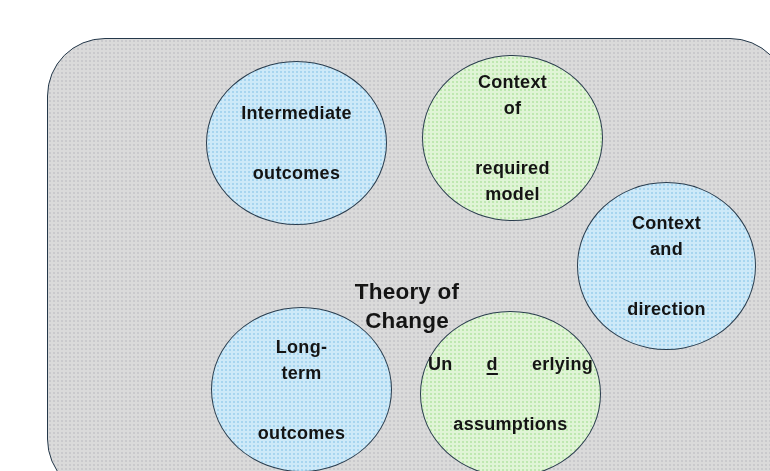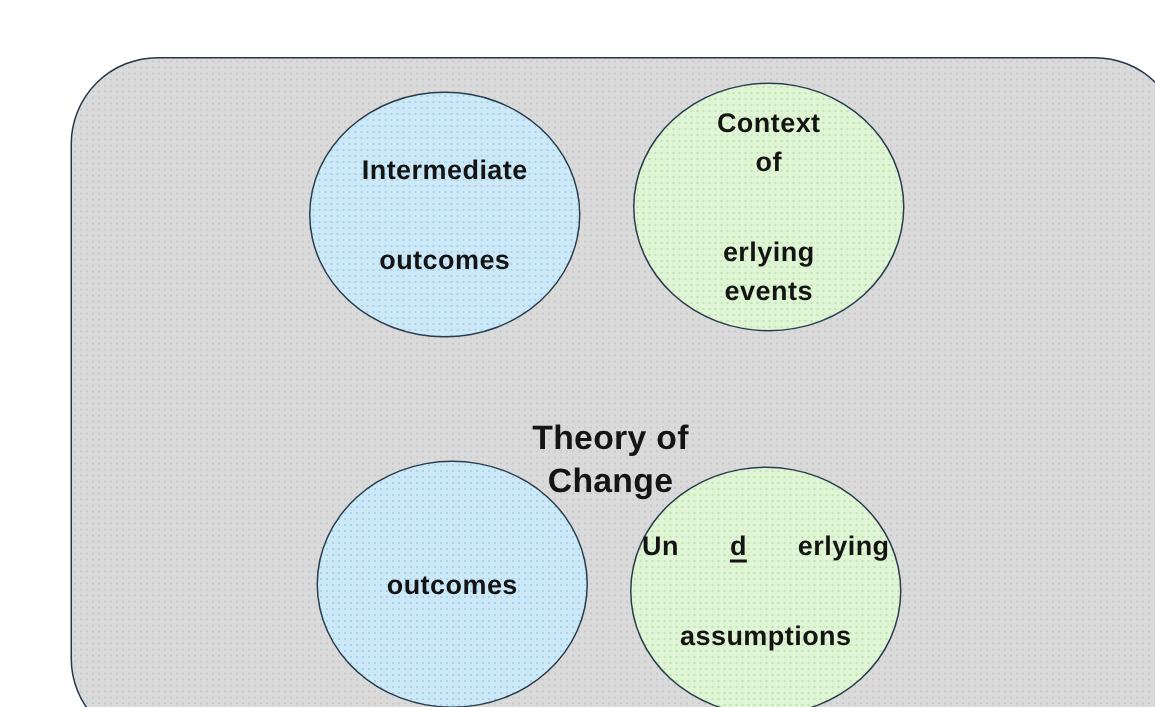--- a/index.html
+++ b/index.html
@@ -100,28 +100,35 @@
   <div class="circle blue c-intermediate">
     <div class="lbl">
       <span class="line">Intermediate</span>
       <span class="line">outcomes</span>
     </div>
   </div>
 
   <div class="circle green c-sequence">
     <div class="lbl">
       <span class="line">Context of</span>
-      <span class="line">erlying events</span>
+      <span class="line">required model</span>
     </div>
   </div>
 
 
+  <div class="circle blue c-context">
+    <div class="lbl">
+      <span class="line">Context and</span>
+      <span class="line">direction</span>
+    </div>
+  </div>
 
   <div class="circle blue c-longterm">
     <div class="lbl">
+      <span class="line">Long-term</span>
       <span class="line">outcomes</span>
     </div>
   </div>
 
   <div class="circle green c-underlying">
     <div class="lbl">
       <span class="line"><span>Un</span><span class="u-char">d</span><span>erlying</span></span>
       <span class="line">assumptions</span>
     </div>
   </div>

